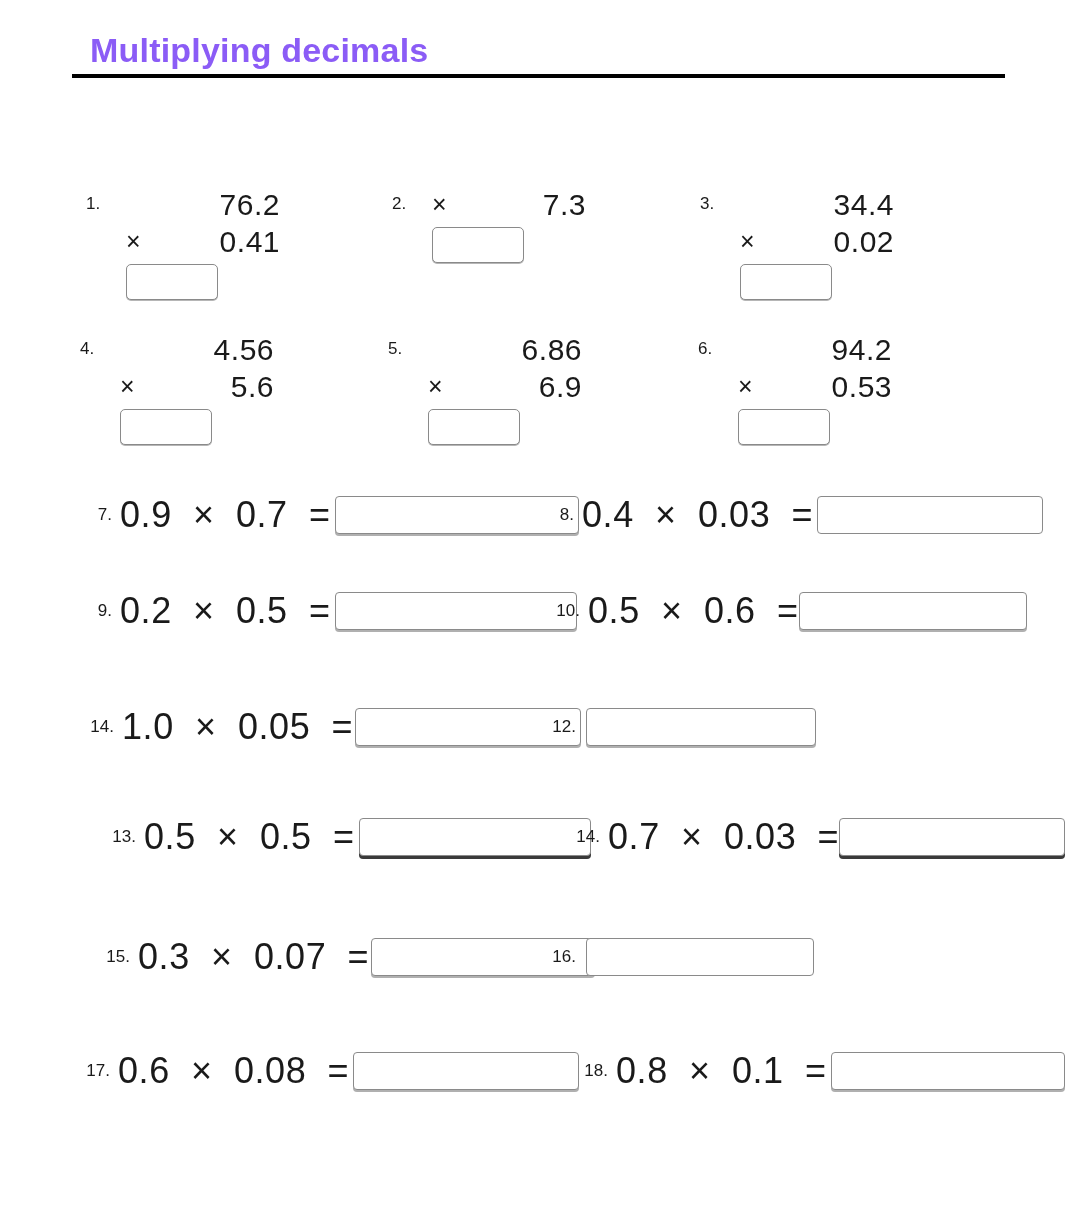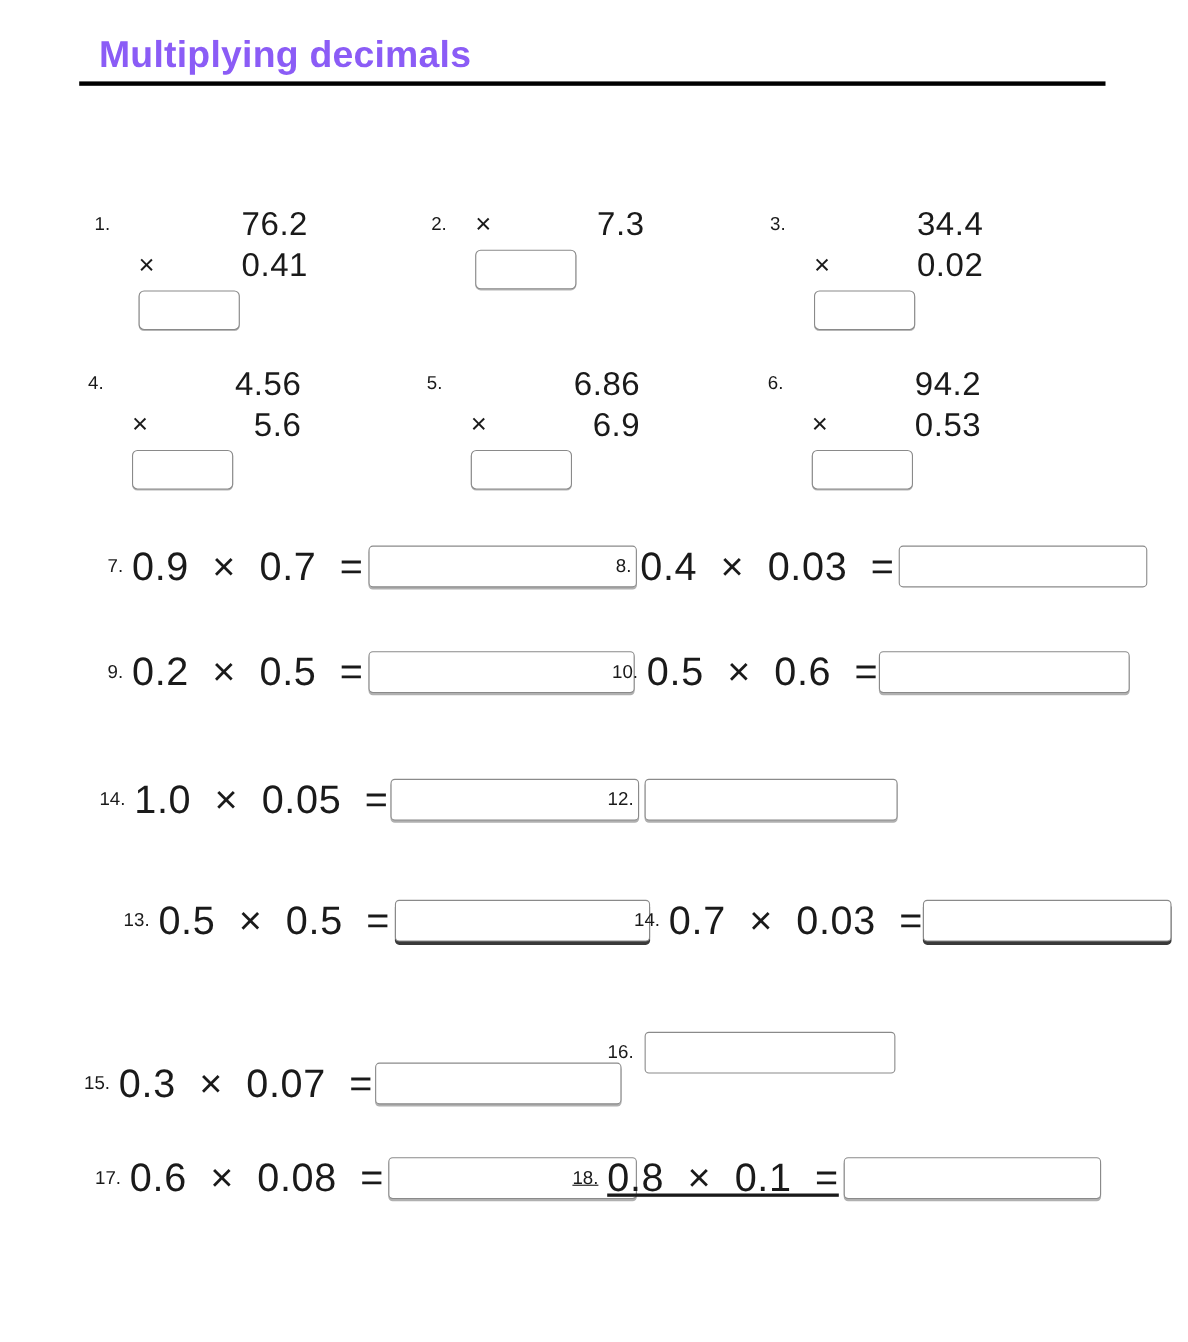--- a/index.html
+++ b/index.html
@@ -239,35 +239,35 @@
     <div class="answer-box-h shadow-dark" style="width:232px;margin-left:4px;"></div>
   </div>
   <div class="hprob" style="left:542px;">
     <span class="hnum">14.</span>
     <span class="expr">0.7  ×  0.03  =</span>
     <div class="answer-box-h shadow-dark" style="width:226px;margin-left:0px;"></div>
   </div>
 </div>
 
 <div class="hrow" style="top:934px;">
-  <div class="hprob" style="left:66px;margin-top:28px;">
+  <div class="hprob" style="left:96px;">
     <span class="hnum">15.</span>
     <span class="expr">0.3  ×  0.07  =</span>
     <div class="answer-box-h shadow-light" style="width:224px;margin-left:2px;"></div>
   </div>
   <div class="hprob" style="left:542px;">
     <span class="hnum">16.</span>
     <div class="answer-box-h" style="width:228px;margin-left:2px;"></div>
   </div>
 </div>
 
 <div class="hrow" style="top:1048px;">
   <div class="hprob" style="left:76px;align-items:center;">
     <span class="hnum">17.</span>
     <span class="expr">0.6  ×  0.08  =</span>
     <div class="answer-box-h shadow-light" style="width:226px;margin-left:4px;"></div>
   </div>
-  <div class="hprob" style="left:510px;text-decoration:underline;">
+  <div class="hprob" style="left:574px;">
     <span class="hnum">18.</span>
     <span class="expr">0.8  ×  0.1  =</span>
     <div class="answer-box-h shadow-light" style="width:234px;margin-left:4px;"></div>
   </div>
 </div>
 
 </body></html>

